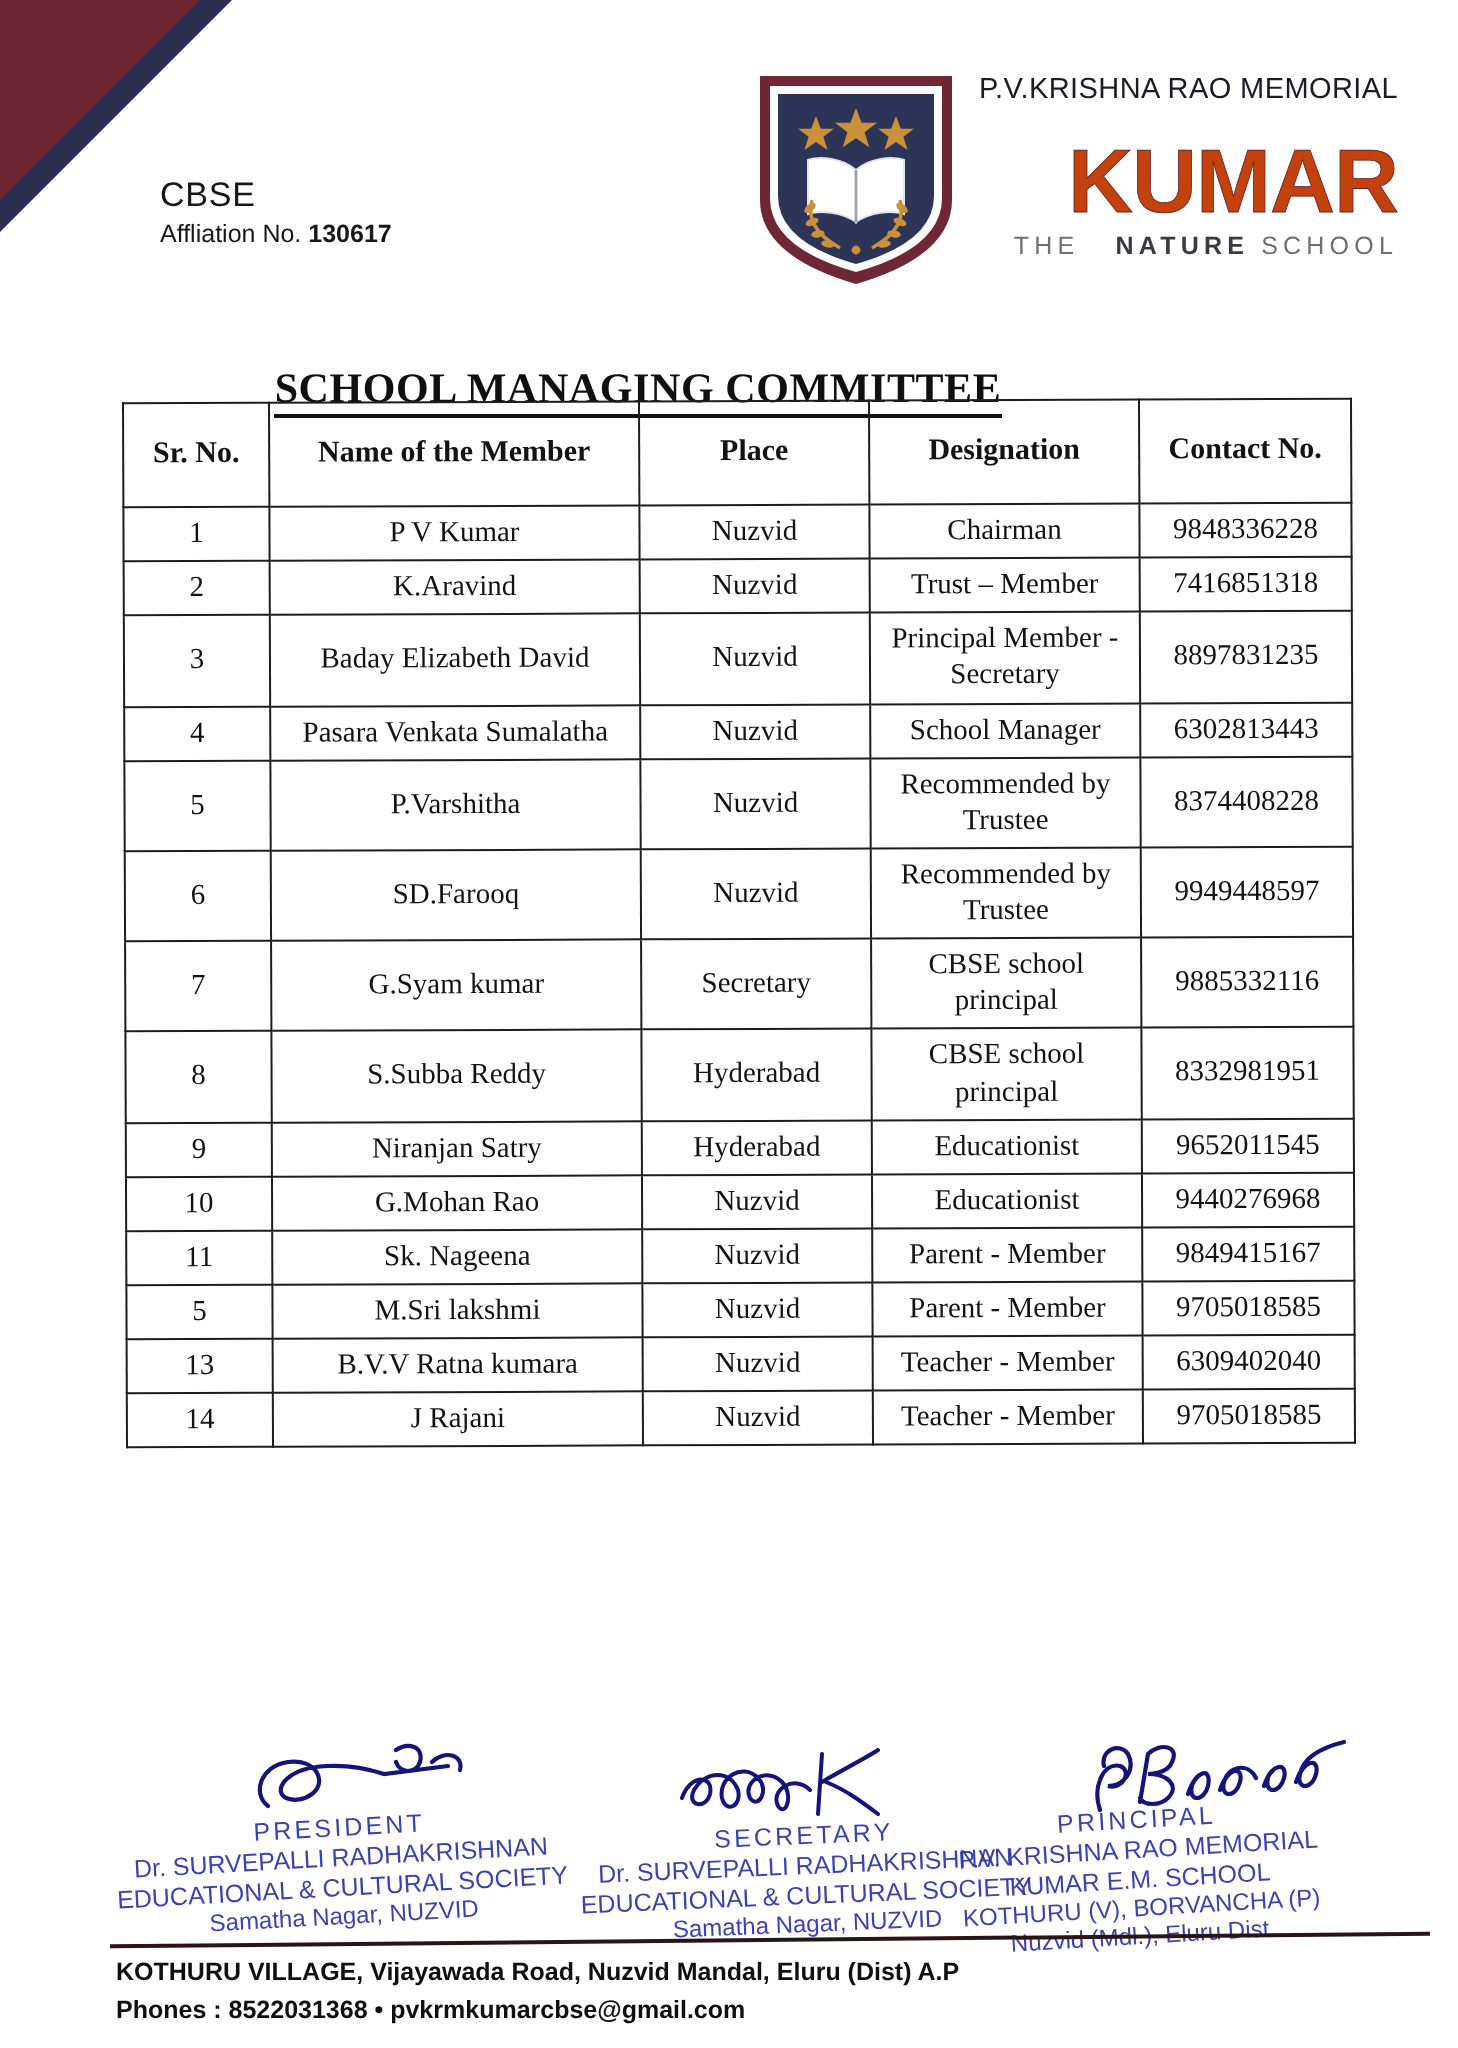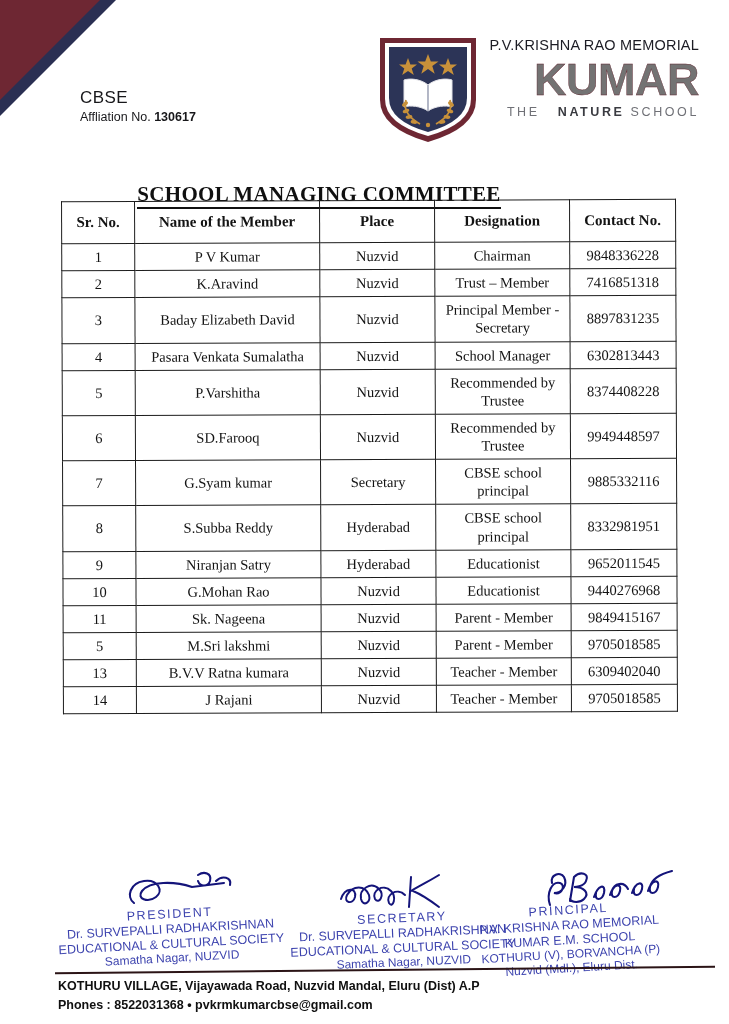--- a/index.html
+++ b/index.html
@@ -64,21 +64,21 @@
     text-align: right;
     line-height: 1;
     padding-top: 4px;
   }
   .brand-memorial {
     font-size: 14.5px; font-weight: 400; letter-spacing: .2px;
     color: #1c1c24; white-space: nowrap;
   }
   .brand-kumar {
     font-size: 45px; font-weight: 700; letter-spacing: -0.5px;
-    color: #737373; line-height: .98; margin-top: 5px;
+    color: #c2410c; line-height: .98; margin-top: 16px;
     -webkit-text-stroke: .4px #5e222c;
   }
   .brand-school {
     font-size: 33px; font-weight: 700; letter-spacing: -0.3px;
     color: #1e2a4a; line-height: 1; margin-top: 1px;
   }
   .brand-tagline {
     font-size: 12.5px; letter-spacing: 2.6px; color: #6f7076;
     margin-top: 4px;
   }
@@ -113,21 +113,21 @@
   #committee-table td {
     border: 1.3px solid #1d1d1d;
     text-align: center;
     vertical-align: middle;
     padding: 4px 4px;
     color: #131313;
   }
   #committee-table thead th {
     font-weight: 700;
     font-size: 15px;
-    height: 42px;
+    height: 52px;
     margin-left: 24px;
   }
   #committee-table tbody td { line-height: 1.25; }
   .col-sr    { width: 73px; }
   .col-name  { width: 185px; }
   .col-place { width: 115px; }
   .col-desig { width: 135px; }
   .col-phone { width: 106px; }
 
   

